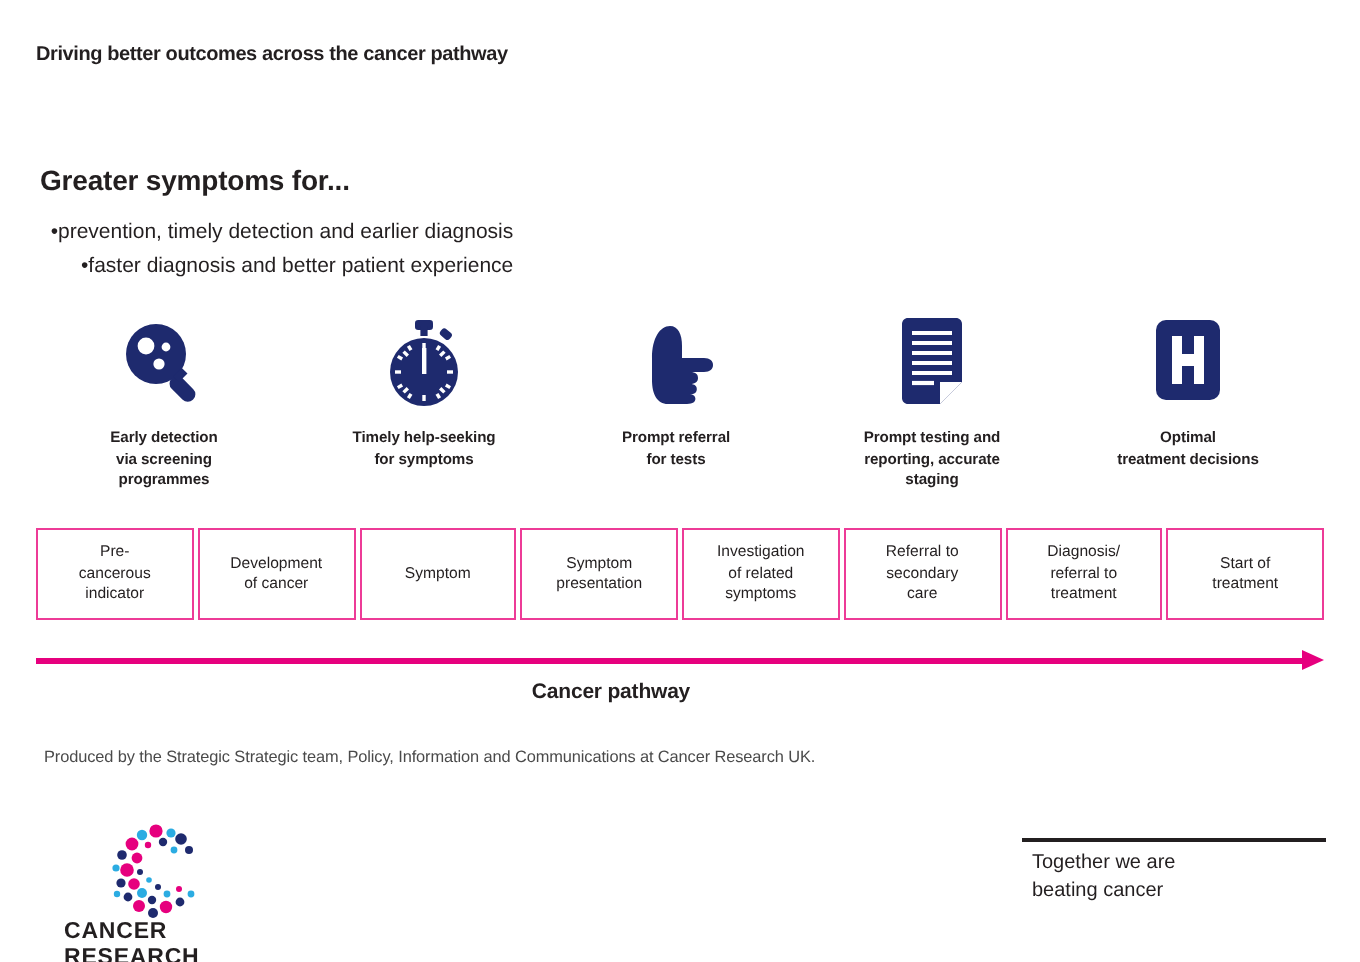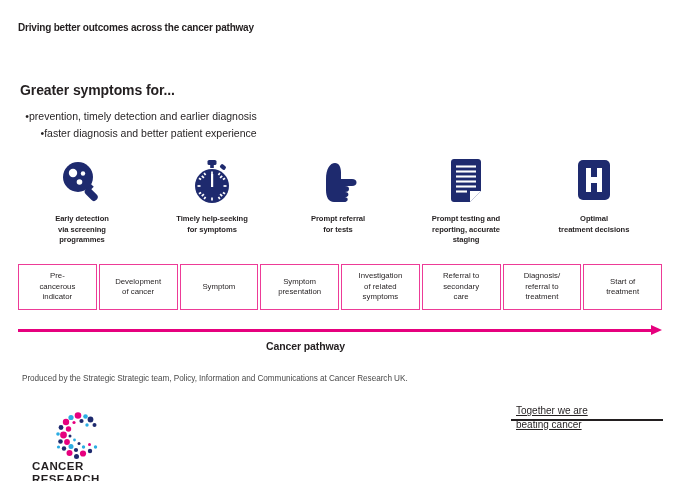--- a/index.html
+++ b/index.html
@@ -186,26 +186,25 @@
     position: absolute;
     left: 511px;
     top: 419px;
     width: 152px;
     height: 2px;
     background: #231f20;
   }
   .tagline {
     position: absolute;
     left: 516px;
-    top: 404px;
+    top: 425px;
     font-size: 10px;
     line-height: 14px;
     color: #231f20;
     white-space: pre-line;
-    text-decoration: underline;
   }
 </style>
 </head>
 <body>
 
 <div class="page-title">Driving better outcomes across the cancer pathway</div>
 
 <div class="subhead">Greater symptoms for...</div>
 
 <div class="bullets">

